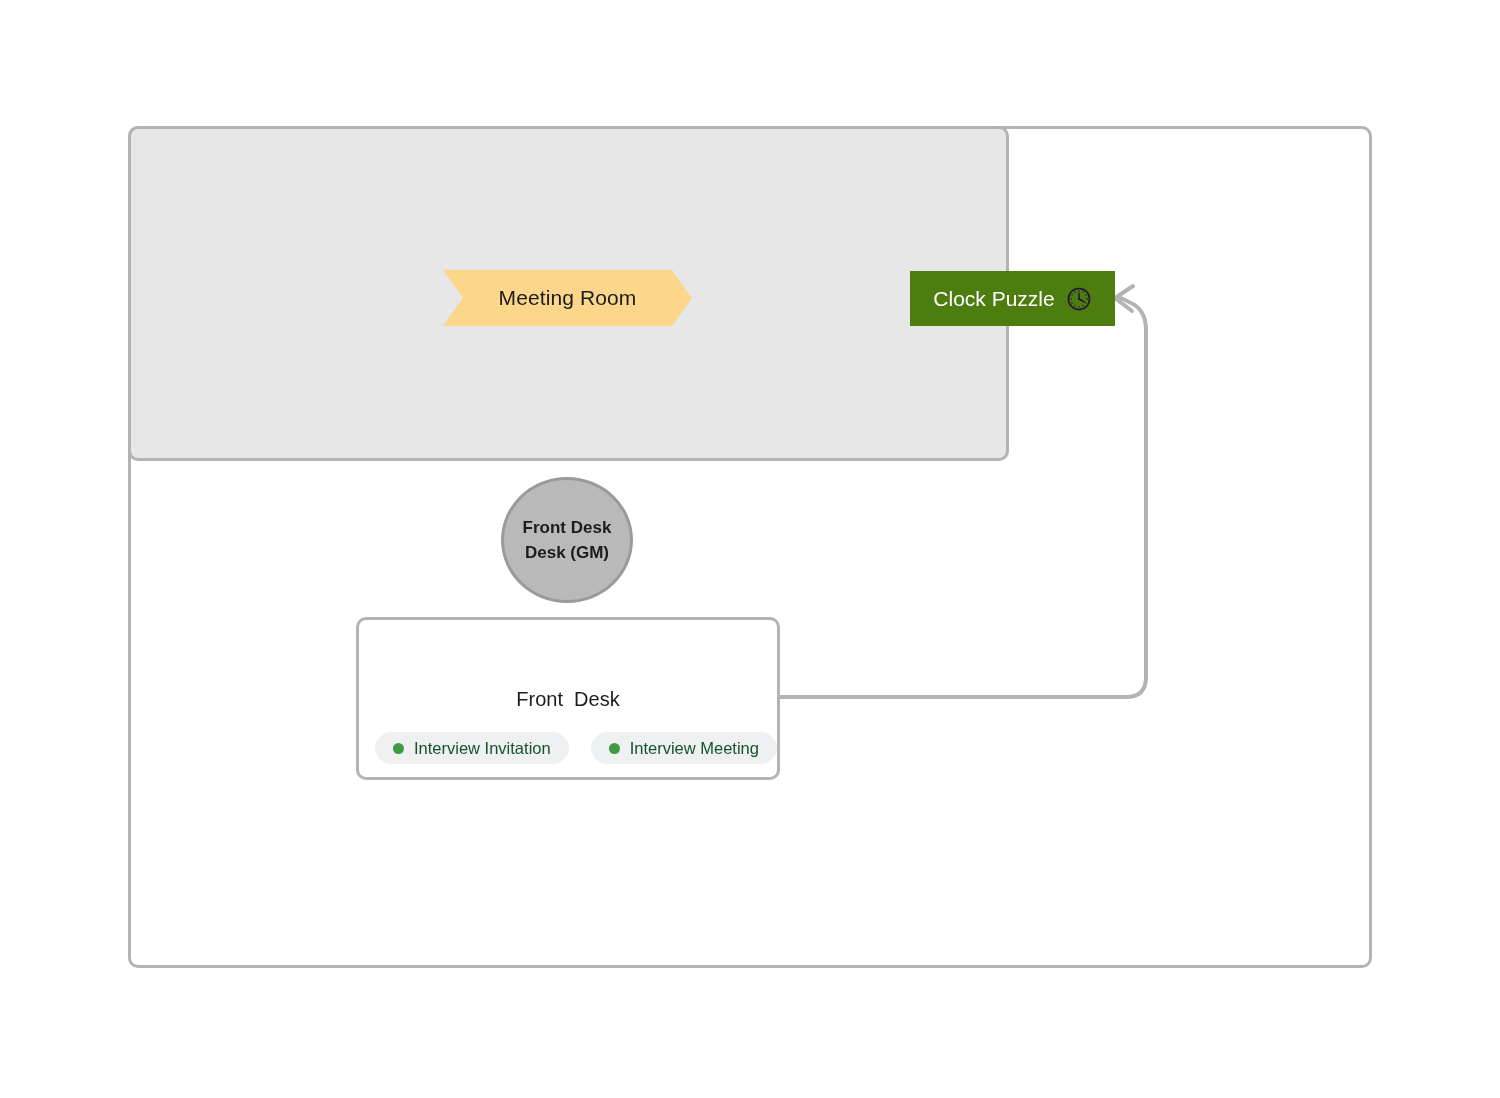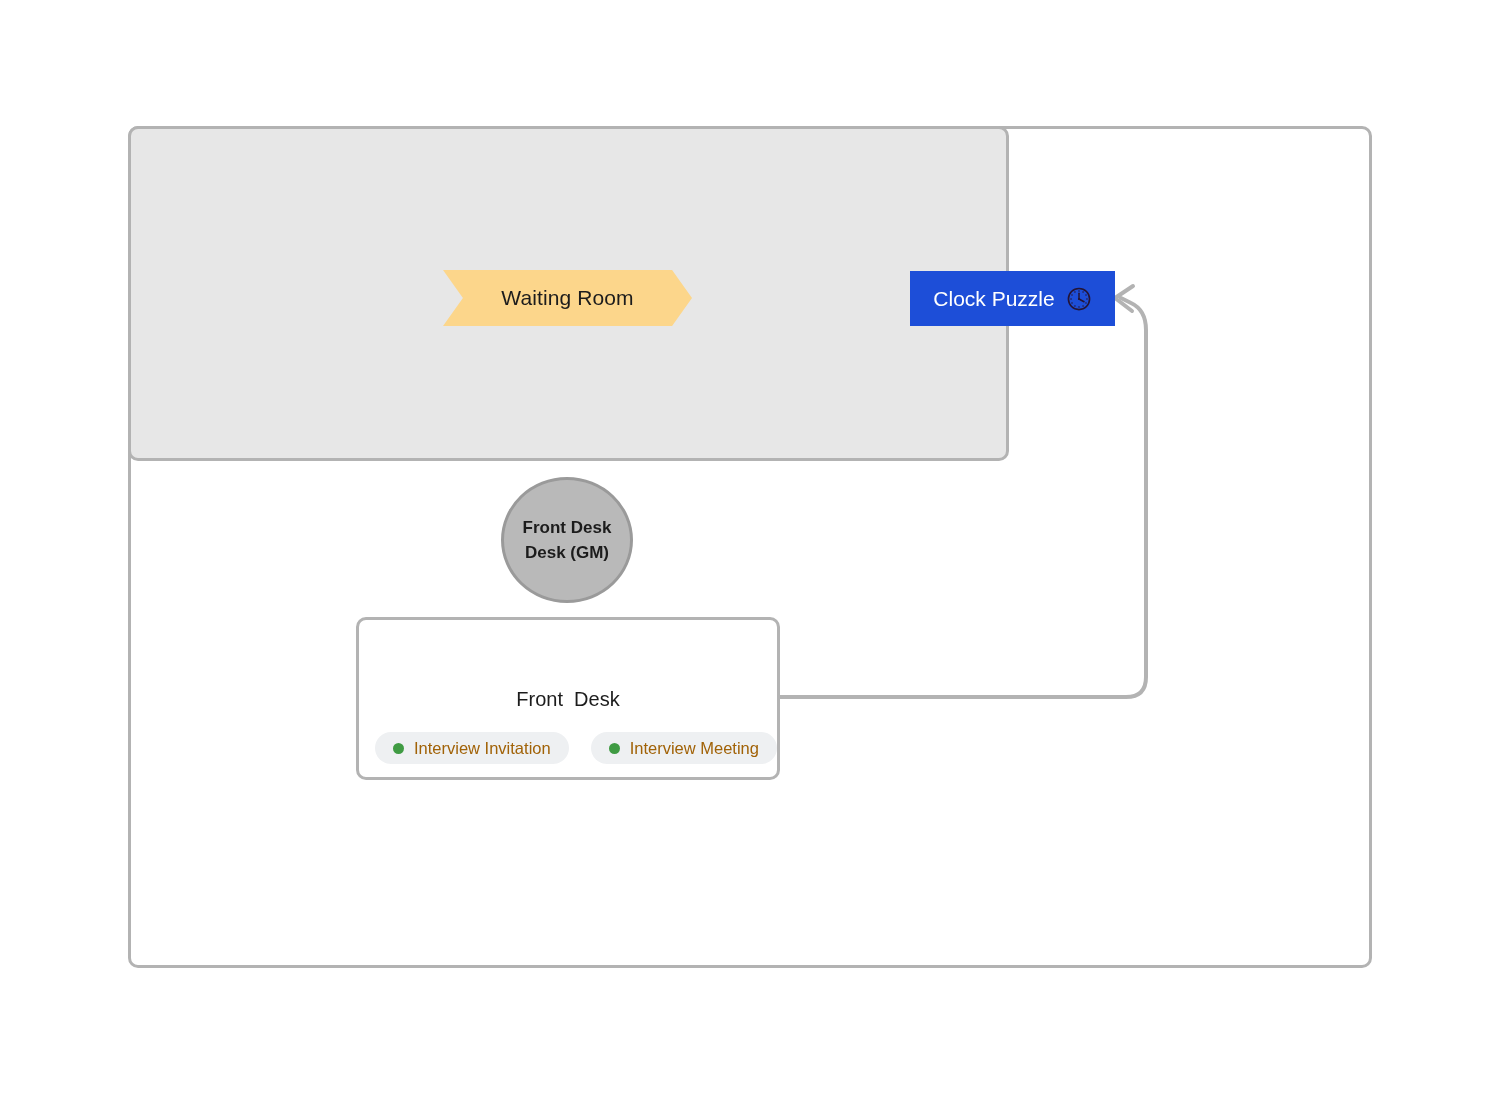--- a/index.html
+++ b/index.html
@@ -79,21 +79,21 @@
     white-space: nowrap;
   }
 
   
   .puzzle-node {
     position: absolute;
     left: 910px;
     top: 271px;
     width: 205px;
     height: 55px;
-    background: #1d4ed8;
+    background: #4d7c0f;
     display: flex;
     align-items: center;
     justify-content: center;
     gap: 11px;
     color: #ffffff;
     font-size: 21px;
   }
   .puzzle-label {
     white-space: nowrap;
   }
@@ -159,21 +159,21 @@
   }
   .pill {
     display: flex;
     align-items: center;
     gap: 10px;
     background: #eef0f2;
     border-radius: 18px;
     height: 32px;
     padding: 0 18px;
     font-size: 16.5px;
-    color: #a16207;
+    color: #14532d;
     white-space: nowrap;
   }
   .pill-dot {
     width: 11px;
     height: 11px;
     border-radius: 50%;
     background: #3f9b43;
     flex: 0 0 auto;
   }
 
@@ -194,21 +194,21 @@
   <div class="outer-container"></div>
 
   <div class="gray-region"></div>
 
   <svg class="connector-layer" viewBox="0 0 1500 1098" xmlns="http://www.w3.org/2000/svg">
     <path d="M 780 697 L 1126 697 Q 1146 697 1146 677 L 1146 330 Q 1146 310 1131 303 L 1121 298" fill="none" stroke="#b3b3b3" stroke-width="4" stroke-linecap="round"></path>
     <path d="M 1133 286 L 1115 298 L 1132 311" fill="none" stroke="#b3b3b3" stroke-width="4" stroke-linecap="round" stroke-linejoin="round"></path>
   </svg>
 
   <div class="banner banner-meeting">
-    <span class="banner-label">Waiting Room</span>
+    <span class="banner-label">Meeting Room</span>
   </div>
 
   <div class="puzzle-node">
     <span class="puzzle-label">Clock Puzzle</span>
     <svg class="clock-icon" viewBox="0 0 32 32" xmlns="http://www.w3.org/2000/svg">
       <circle cx="16" cy="16" r="13" fill="none" stroke="#241436" stroke-width="2"></circle>
       <circle cx="16" cy="6.2" r="0.95" fill="#241436"></circle>
       <circle cx="21" cy="7.5" r="0.9" fill="#241436"></circle>
       <circle cx="24.6" cy="11.1" r="0.9" fill="#241436"></circle>
       <circle cx="25.8" cy="16" r="0.95" fill="#241436"></circle>

